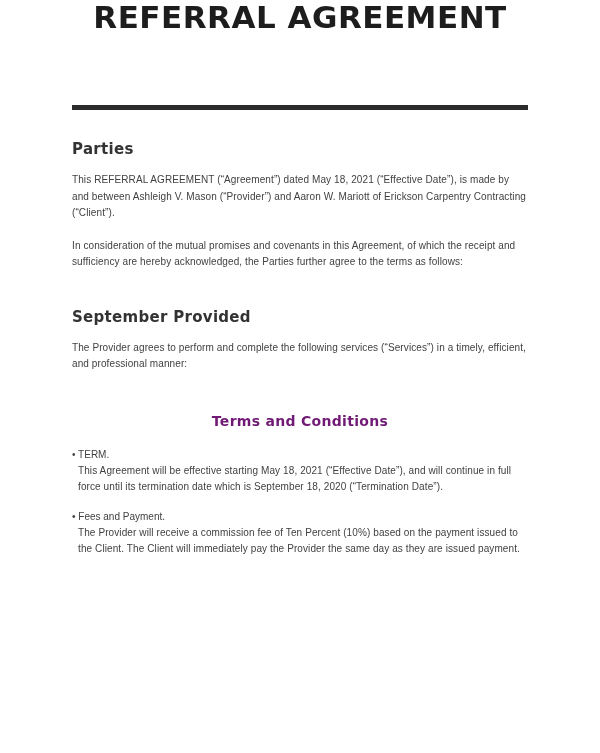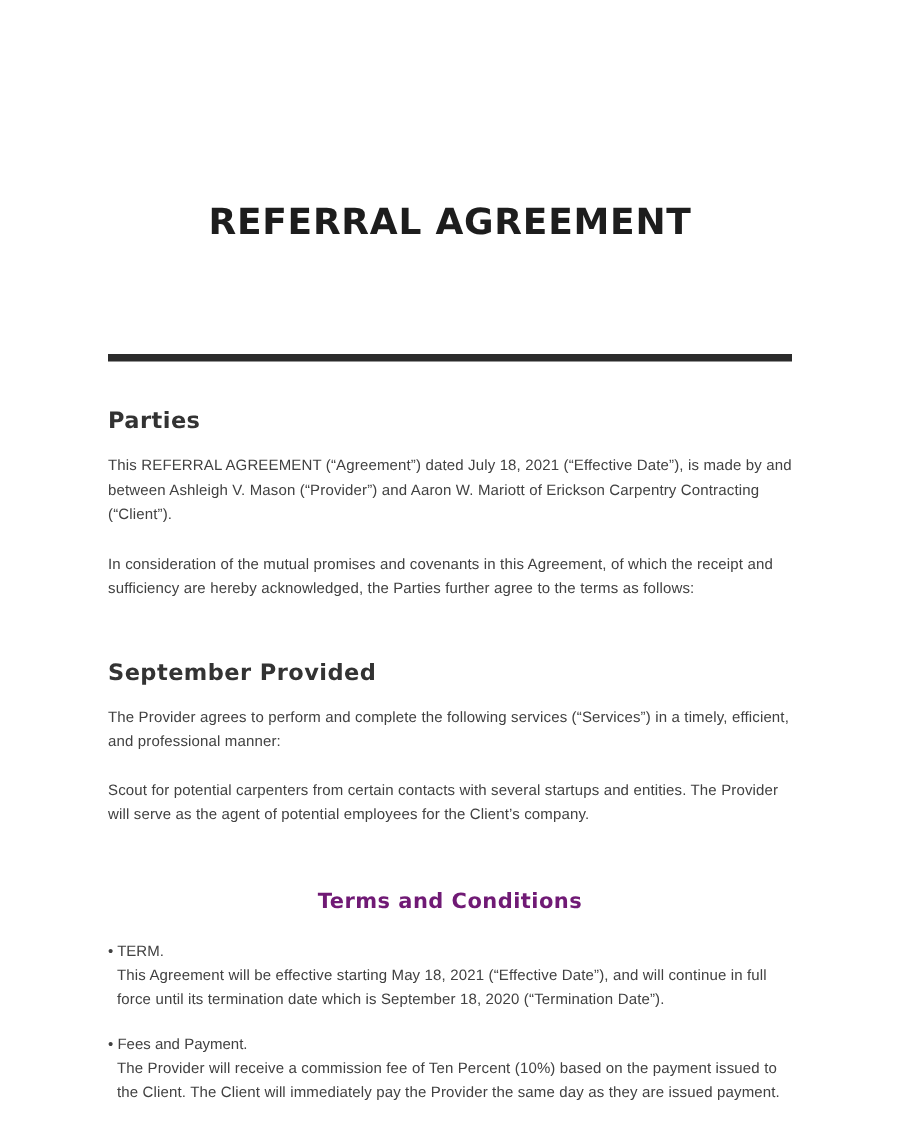--- a/index.html
+++ b/index.html
@@ -14,23 +14,22 @@
     background: #ffffff;
     overflow: hidden;
     font-family: "Liberation Sans", sans-serif;
     color: #414141;
   }
   .content {
     padding: 0 72px;
   }
   .doc-title {
     margin: 0;
-    padding-top: 131px;
     font-family: "DejaVu Sans", sans-serif;
-    font-size: 24px;
+    font-size: 31px;
     line-height: 34px;
     font-weight: 800;
     letter-spacing: 0.5px;
     text-align: center;
     color: #1d1d1d;
   }
   .divider {
     margin-top: 71px;
     height: 5px;
     background: #2b2b2b;
@@ -102,28 +101,27 @@
 
 <div class="page">
   <div class="content">
 
     <h1 class="doc-title">REFERRAL AGREEMENT</h1>
 
     <div class="divider"></div>
 
     <div>
       <h2 class="section-heading">Parties</h2>
-      <p class="para">This REFERRAL AGREEMENT (“Agreement”) dated July 18, 2021 (“Effective Date”), is made by and between Ashleigh V. Mason (“Provider”) and Aaron W. Mariott of Erickson Carpentry Contracting (“Client”).</p>
+      <p class="para">This REFERRAL AGREEMENT (“Agreement”) dated May 18, 2021 (“Effective Date”), is made by and between Ashleigh V. Mason (“Provider”) and Aaron W. Mariott of Erickson Carpentry Contracting (“Client”).</p>
       <p class="para gap">In consideration of the mutual promises and covenants in this Agreement, of which the receipt and sufficiency are hereby acknowledged, the Parties further agree to the terms as follows:</p>
     </div>
 
     <div class="section-services">
       <h2 class="section-heading" style="margin-top:0;">September Provided</h2>
       <p class="para">The Provider agrees to perform and complete the following services (“Services”) in a timely, efficient, and professional manner:</p>
-      <p class="para gap">Scout for potential carpenters from certain contacts with several startups and entities. The Provider will serve as the agent of potential employees for the Client’s company.</p>
     </div>
 
     <h2 class="terms-heading">Terms and Conditions</h2>
 
     <div class="terms-list">
 
       <div class="term-item">
         <div class="term-label">TERM.</div>
         <div class="term-text">This Agreement will be effective starting May 18, 2021 (“Effective Date”), and will continue in full force until its termination date which is September 18, 2020 (“Termination Date”).</div>
       </div>

